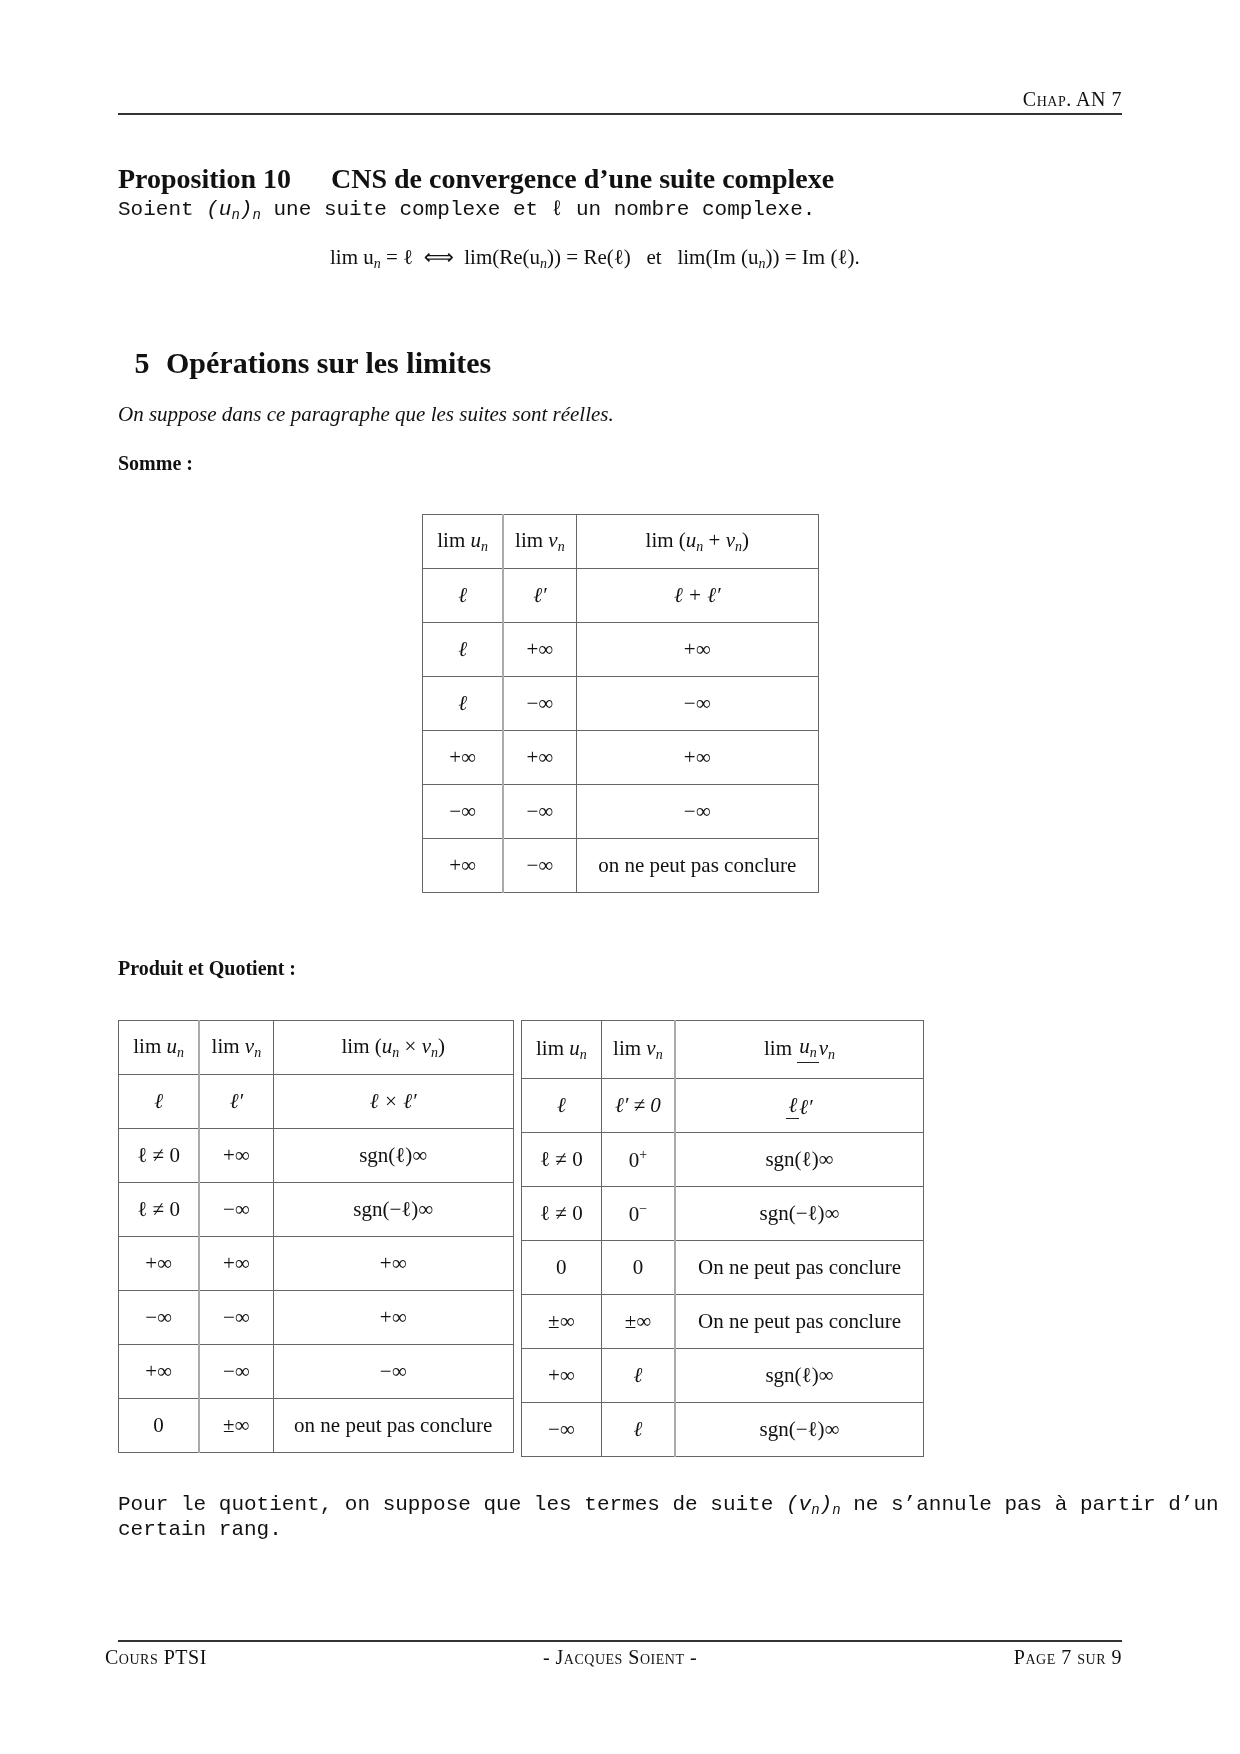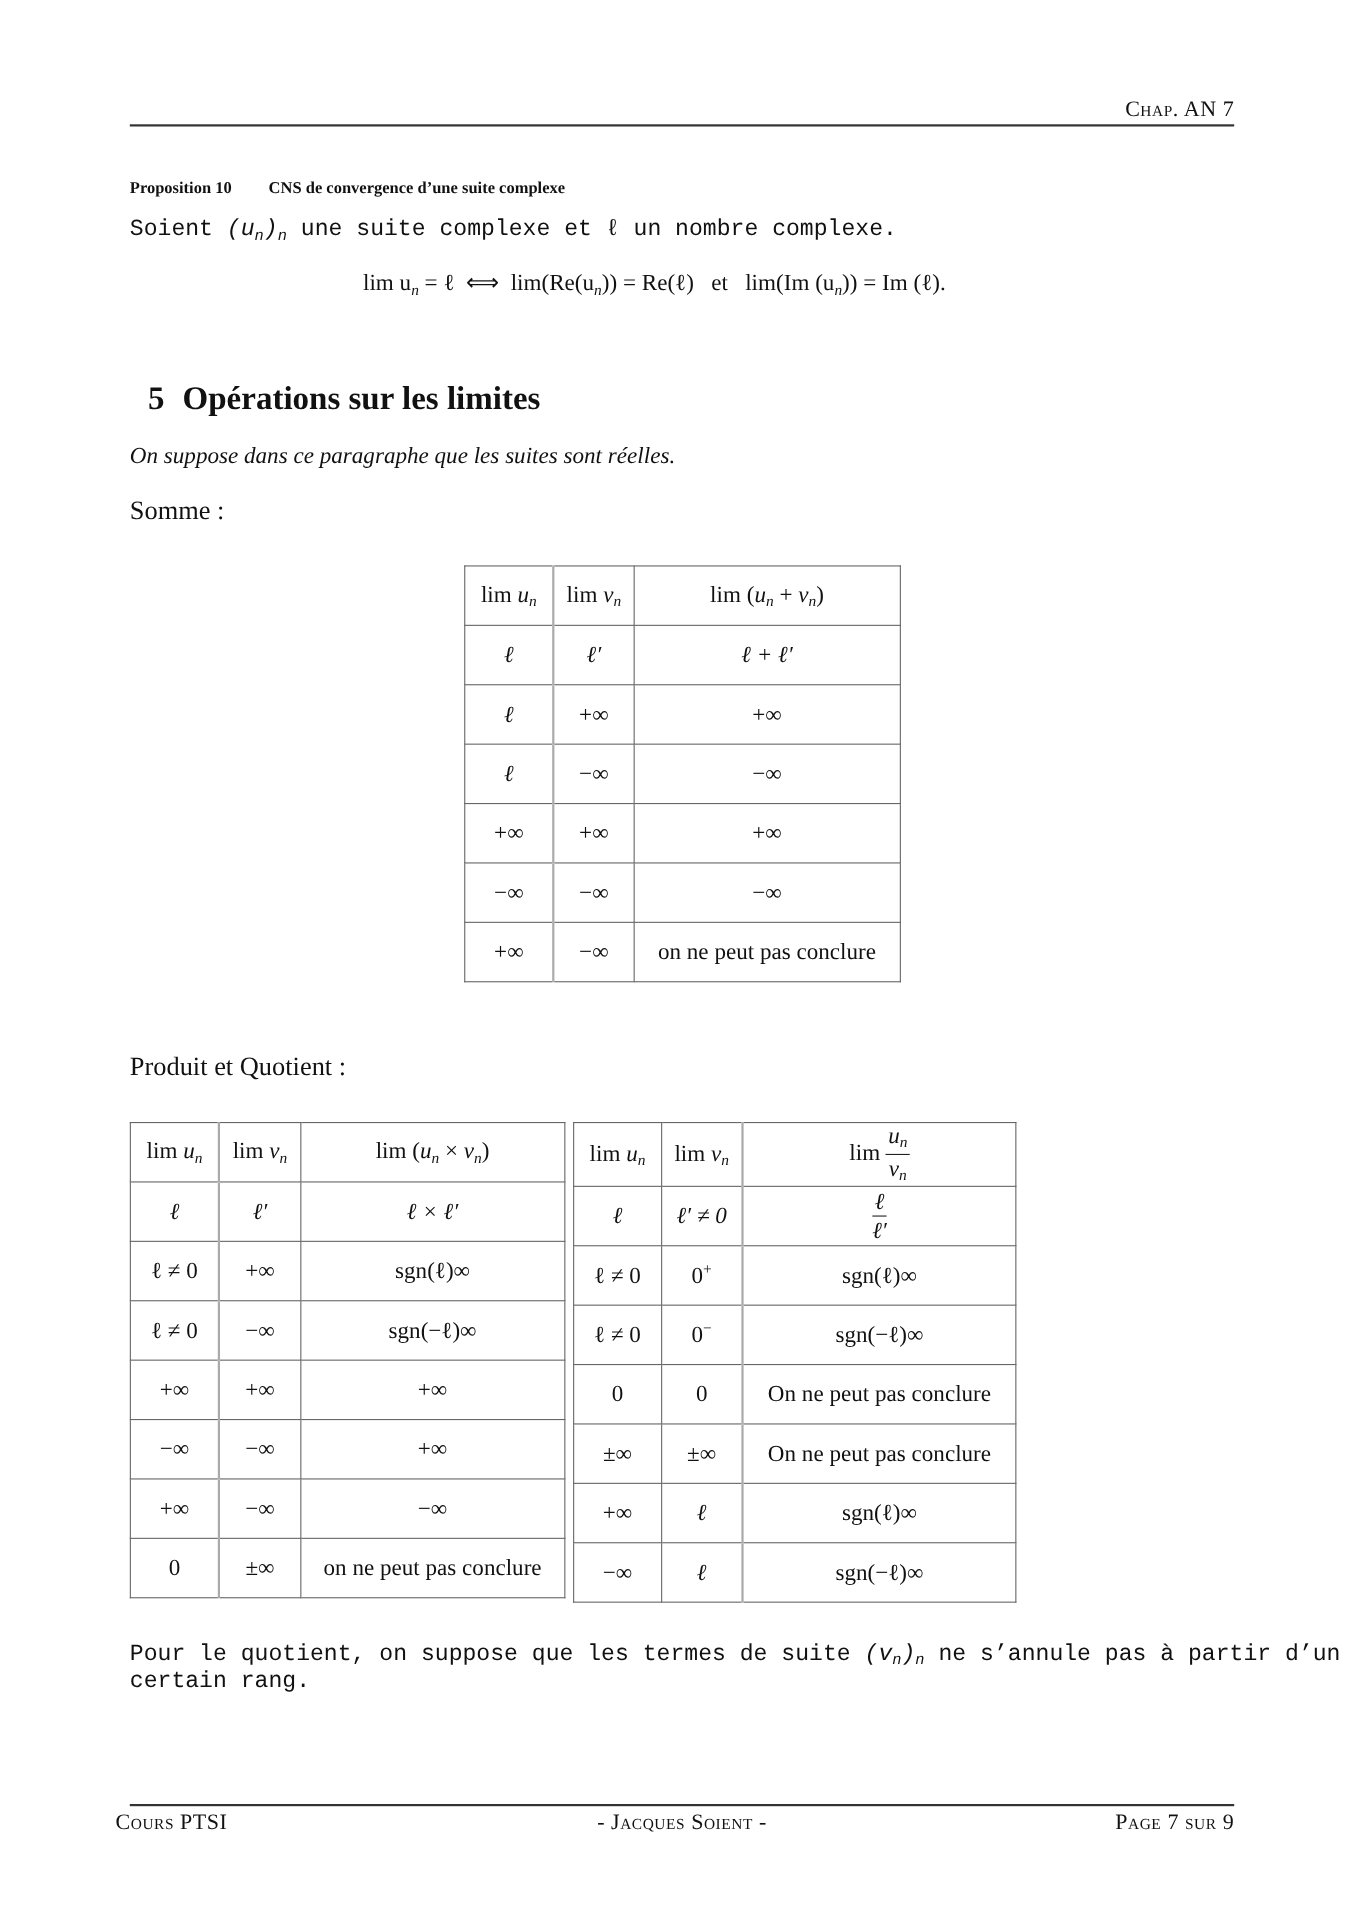--- a/index.html
+++ b/index.html
@@ -2,35 +2,35 @@
 <html><head>
 <meta charset="utf-8">
 <style>
   html, body { margin:0; padding:0; background:#ffffff; }
   body { width:1240px; height:1754px; position:relative; overflow:hidden;
          font-family:"DejaVu Serif","Liberation Serif",serif; color:#111; }
   .abs { position:absolute; }
   .rule { position:absolute; left:118px; width:1004px; height:0; border-top:2px solid #333; }
   .sc { font-variant:small-caps; letter-spacing:0.5px; }
   .hdr { font-family:"Liberation Serif",serif; font-size:20px; }
-  .prop-title { font-family:"Liberation Serif",serif; font-weight:bold; font-size:15px; }
+  .prop-title { font-family:"Liberation Serif",serif; font-weight:bold; font-size:28px; }
   .body-text { font-family:Liberation Mono, monospace; font-size:21px; }
   .math { font-family:"Liberation Serif",serif; font-size:21px; }
   .mi { font-style:italic; }
   sub { font-size:14px; vertical-align:-4px; font-style:italic; }
   sup { font-size:14px; vertical-align:8px; }
   .section { font-family:"Liberation Serif",serif; font-weight:bold; font-size:30px; }
   .section .num { display:inline-block; width:48px; }
   .italic-line { font-family:"Liberation Serif",serif; font-style:italic; font-size:21px; }
-  .bold-label { font-family:"Liberation Serif",serif; font-weight:normal; font-size:24px; }
+  .bold-label { font-family:"Liberation Serif",serif; font-weight:bold; font-size:20px; }
 
   table.lim { position:absolute; border-collapse:collapse; font-family:"Liberation Serif",serif; font-size:21px;padding-left:43px; }
   table.lim td { border:1.5px solid #666; text-align:center; vertical-align:middle; padding:0 6px; white-space:nowrap; }
   table.lim td.c2 { border-left:2px solid #aaa; }
-  .frac { display:inline-flex; flex-direction:column; vertical-align:middle; line-height:1; font-style:italic; }
+  .frac { display:inline-flex; flex-direction:row; vertical-align:middle; line-height:1; font-style:italic; }
   .frac .num-p { border-bottom:1.5px solid #222; padding:0 2px 2px 2px; }
   .frac .den-p { padding-top:2px; }
 </style>
 </head>
 <body>
 
 <div class="abs hdr sc" style="right:118px; top:88px;text-align:center;">Chap. AN 7</div>
 <div class="rule" style="top:113px;"></div>
 
 <div class="abs prop-title" style="left:118px; top:163px;">

